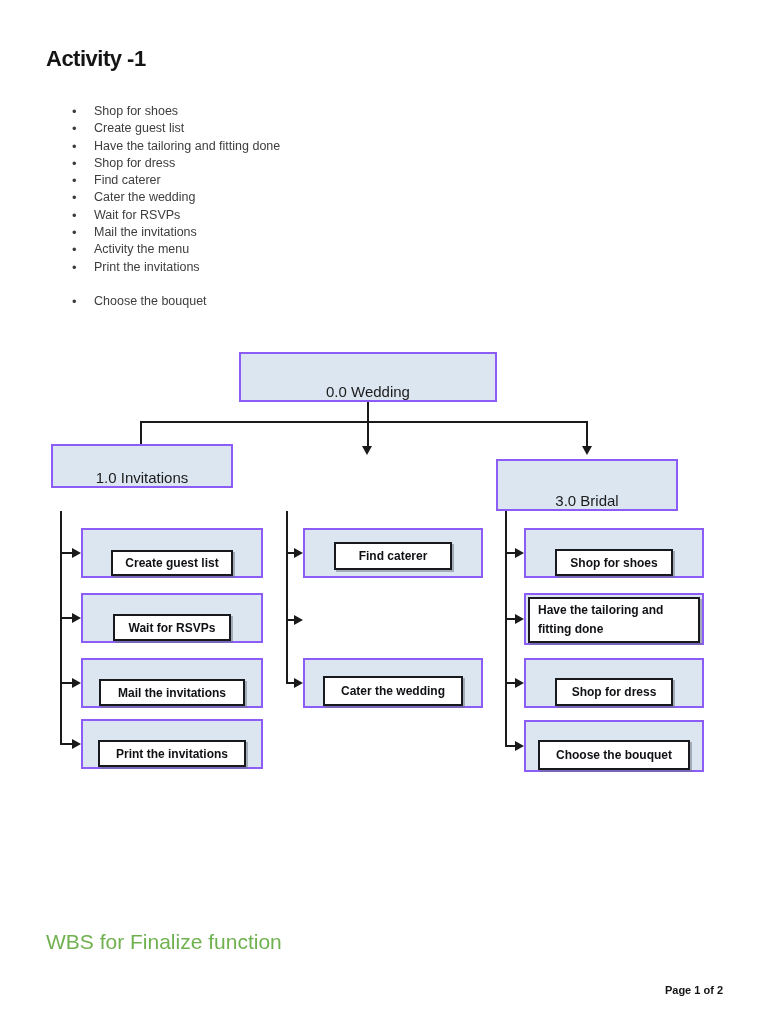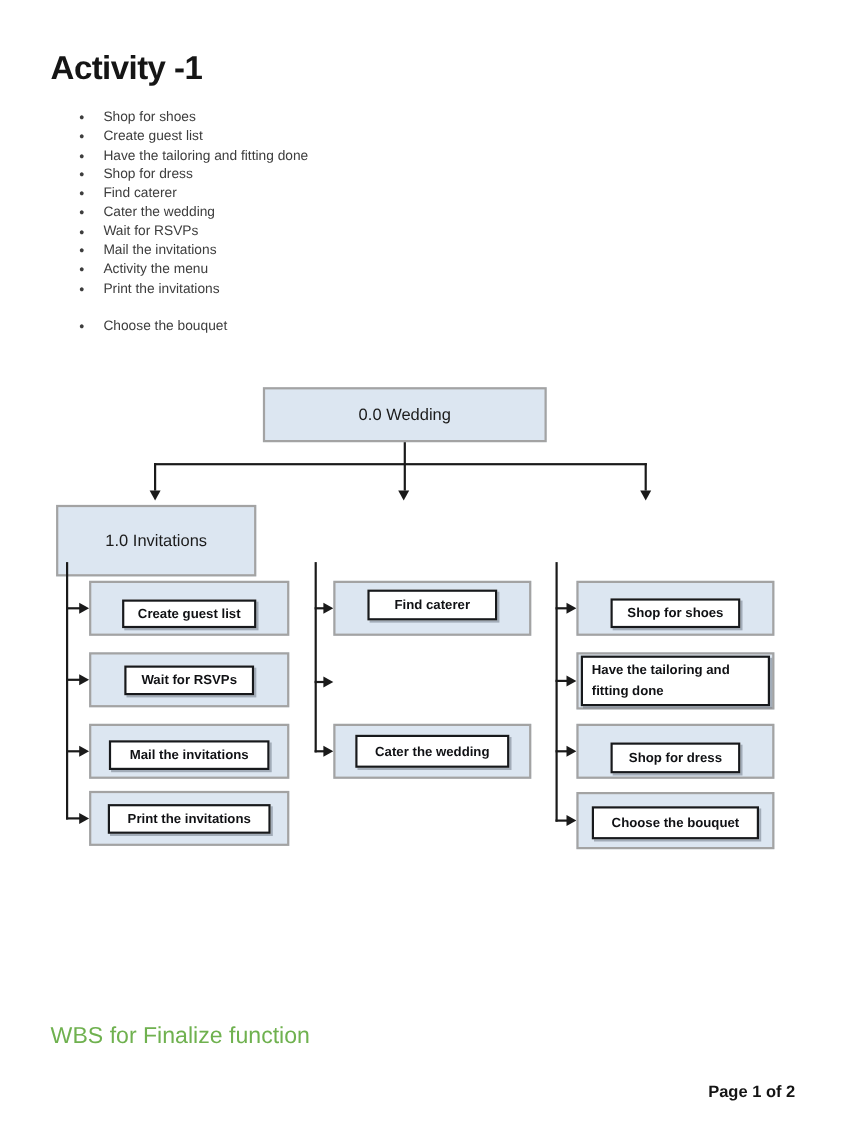--- a/index.html
+++ b/index.html
@@ -7,39 +7,39 @@
   body {
     position:relative;
     background:#ffffff;
     font-family:"Liberation Sans", sans-serif;
     color:#2f2f2f;
     overflow:hidden;
   }
   
   .doc-header { position:absolute; left:46px; top:46px; width:676px; }
   .doc-title {
-    font-size:30px; font-weight:700; color:#151515;
-    letter-spacing:-0.5px; margin-bottom:18px;
+    font-size:22px; font-weight:700; color:#151515;
+    letter-spacing:-0.5px; margin-bottom:31px;
   }
   .doc-intro { font-size:12.5px; color:#3d3d3d; margin-bottom:18px; }
   .activity-list { list-style:none; margin-left:24px; }
   .activity-list li {
     position:relative; padding-left:24px;
     font-size:12.5px; color:#3d3d3d; line-height:17.3px;
   }
   .activity-list li::before {
     content:"\2022"; position:absolute; left:2px; top:0;
     font-size:13px; color:#3d3d3d;
   }
   .activity-list li.late { margin-top:17px; }
   
   .diagram { position:absolute; left:0; top:0; width:768px; height:820px; }
   .obox {
-    position:absolute; background:#dce6f1; border:2px solid #a3a3a3;
-    display:flex; align-items:center; justify-content:center;
+    position:absolute; background:#dce6f1; border:2px solid #8b5cf6;
+    display:flex; align-items:flex-end; justify-content:center;
   }
   .pbox { font-size:15px; color:#1b1b1b; }
   .ibox {
     background:#ffffff; border:2px solid #17191c;
     box-shadow:2px 2px 0 rgba(104,114,128,0.5);
     font-weight:700; font-size:12px; color:#101114;
     display:flex; align-items:center; justify-content:center;
     text-align:center;
   }
   .ibox.wrapleft {
@@ -58,21 +58,21 @@
     border-top:5px solid transparent; border-bottom:5px solid transparent;
     border-left:9px solid #1a1a1a;
   }
   
   .caption {
     position:absolute; left:46px; top:930px;
     font-size:21px; font-weight:400; color:#6fb14f;
   }
   .page-num {
     position:absolute; right:45px; top:984px;
-    font-size:15px; font-weight:700; color:#141414;
+    font-size:11px; font-weight:700; color:#141414;
   }
 </style>
 </head>
 <body>
 
 <div class="doc-header">
   <div class="doc-title">Activity -1</div>
   <ul class="activity-list">
     <li>Shop for shoes</li>
     <li>Create guest list</li>
@@ -95,22 +95,25 @@
   </div>
 
   <div class="vline" style="left:367px;top:402px;height:44px"></div>
   <div class="hline" style="left:140px;top:421px;width:448px"></div>
   <div class="vline" style="left:140px;top:421px;height:25px"></div>
   <div class="vline" style="left:586px;top:421px;height:25px"></div>
   <div class="arr-d" style="left:136px;top:446px"></div>
   <div class="arr-d" style="left:362px;top:446px"></div>
   <div class="arr-d" style="left:582px;top:446px"></div>
 
-  <div class="obox pbox" style="left:51px;top:459px;width:182px;height:65px">
+  <div class="obox pbox" style="left:51px;top:444px;width:182px;height:44px">
     <span>1.0 Invitations</span>
+  </div>
+  <div class="obox pbox" style="left:496px;top:459px;width:182px;height:52px">
+    <span>3.0 Bridal</span>
   </div>
 
   <div class="vline" style="left:60px;top:511px;height:234px"></div>
   <div class="vline" style="left:286px;top:511px;height:173px"></div>
   <div class="vline" style="left:505px;top:511px;height:236px"></div>
 
   <div class="hline" style="left:60px;top:552px;width:13px"></div>
   <div class="arr-r" style="left:72px;top:548px"></div>
   <div class="hline" style="left:60px;top:617px;width:13px"></div>
   <div class="arr-r" style="left:72px;top:613px"></div>

